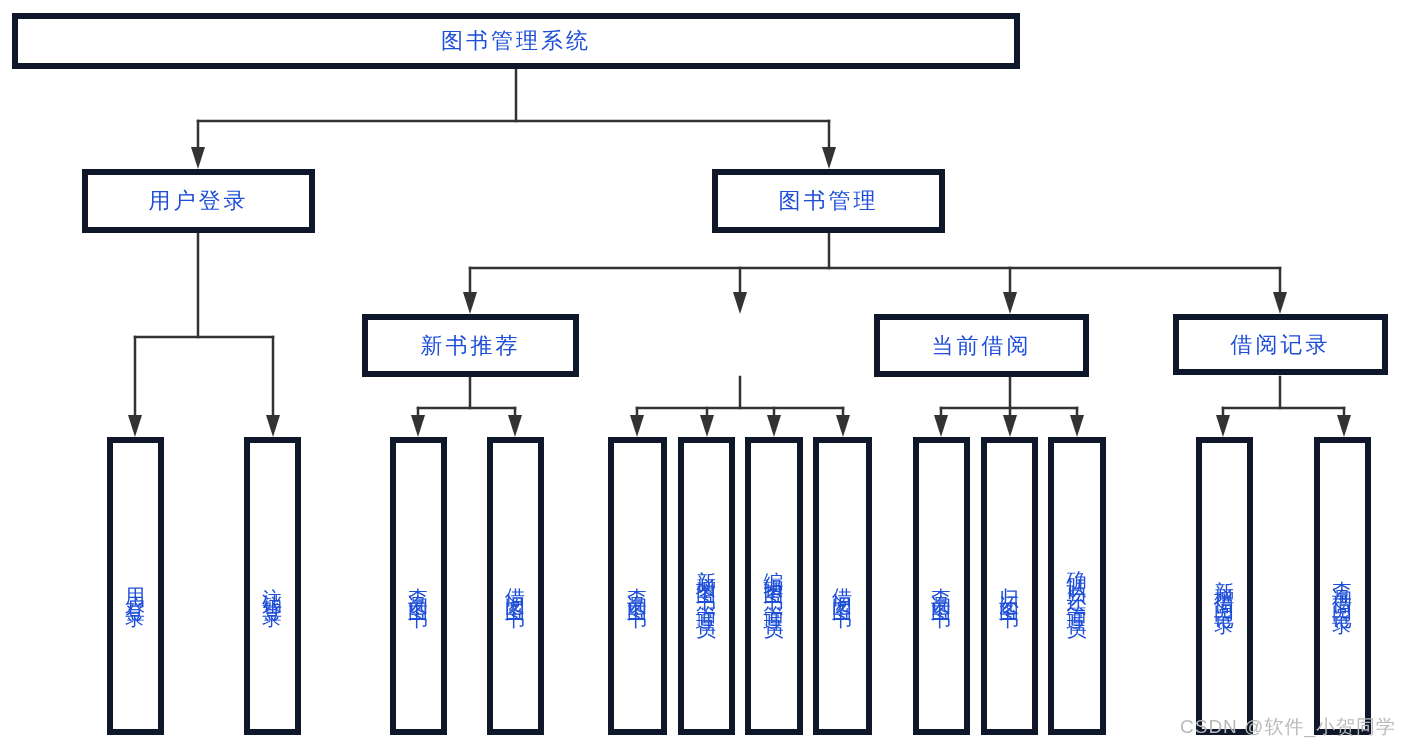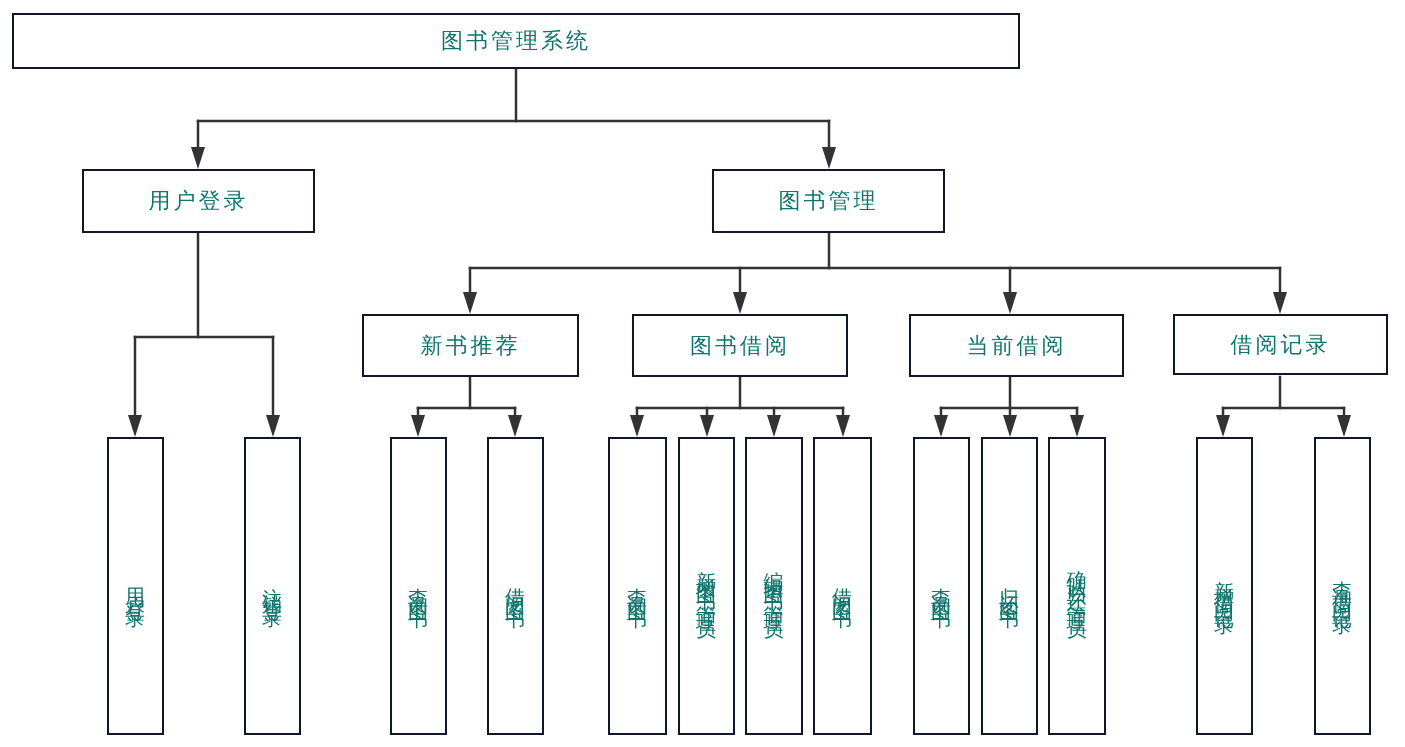--- a/index.html
+++ b/index.html
@@ -19,25 +19,25 @@
     position: absolute;
     left: 0;
     top: 0;
     width: 1405px;
     height: 747px;
   }
   .box {
     position: absolute;
     box-sizing: border-box;
     background: #ffffff;
-    border: 2px solid #0f172a;
+    border: 6px solid #0f172a;
     display: flex;
     align-items: center;
     justify-content: center;
-    color: #0f766e;
+    color: #1d4ed8;
     font-size: 22px;
     letter-spacing: 3px;
     line-height: 1;
     text-align: center;
   }
   .box.root { font-size: 22px; }
   .box.v {
     font-size: 20px;
     letter-spacing: 0;
   }
@@ -134,24 +134,21 @@
   <div class="box" style="left:82px;top:169px;width:233px;height:64px">
     <span>用户登录</span>
   </div>
   <div class="box" style="left:712px;top:169px;width:233px;height:64px">
     <span>图书管理</span>
   </div>
 
   <div class="box" style="left:362px;top:314px;width:217px;height:63px">
     <span>新书推荐</span>
   </div>
-  <div class="box" style="left:632px;top:314px;width:216px;height:63px">
-    <span>图书借阅</span>
-  </div>
-  <div class="box" style="left:909px;top:314px;width:215px;height:63px">
+  <div class="box" style="left:874px;top:314px;width:215px;height:63px">
     <span>当前借阅</span>
   </div>
   <div class="box" style="left:1173px;top:314px;width:215px;height:61px">
     <span>借阅记录</span>
   </div>
 
   <div class="box v" style="left:107px;top:437px;width:57px;height:298px">
     <span class="vtxt">用户登录</span>
   </div>
   <div class="box v" style="left:244px;top:437px;width:57px;height:298px">
@@ -188,14 +185,15 @@
     <span class="vtxt">确认归还（管理员）</span>
   </div>
 
   <div class="box v" style="left:1196px;top:437px;width:57px;height:298px">
     <span class="vtxt">新增借阅记录</span>
   </div>
   <div class="box v" style="left:1314px;top:437px;width:57px;height:298px">
     <span class="vtxt">查询借阅记录</span>
   </div>
 
+  <div class="watermark">CSDN @软件_小贺同学</div>
 
 </div>
 
 </body></html>

